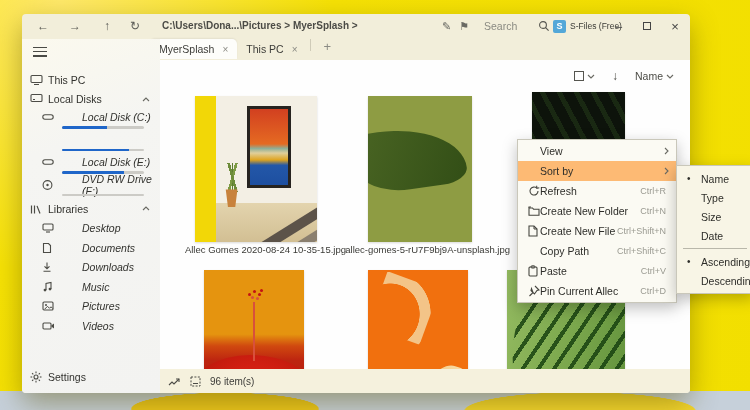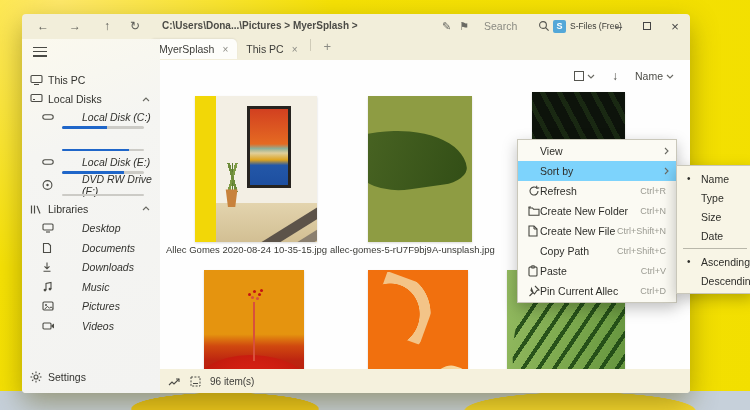--- a/index.html
+++ b/index.html
@@ -66,21 +66,21 @@
 
   
   .content { position:absolute; left:138px; top:46px; width:530px; height:309px; background:#fefefe;
     overflow:hidden; }
   .viewctrls { position:absolute; top:9px; right:16px; display:flex; align-items:center; gap:17px;
     color:#4c4c46; }
   .vc { display:flex; align-items:center; gap:3px; font-size:10.5px; }
   .cbsq { width:10px; height:10px; border:1px solid #55554f; }
 
   .thumb { position:absolute; overflow:hidden; box-shadow:0 1px 2px rgba(0,0,0,.15); }
-  .caption { position:absolute; font-size:9.5px; color:#3a3a36; text-align:left; white-space:nowrap;
+  .caption { position:absolute; font-size:9.5px; color:#3a3a36; text-align:right; white-space:nowrap;
     overflow:hidden; }
 
   
   .t-wall { background:linear-gradient(90deg,#f2d707 0 17%, #f3efe4 17% 100%); }
   .t-wall .shelf { position:absolute; left:17%; right:0; bottom:0; height:27%;
     background:linear-gradient(180deg,#e3d4ae,#d2bf93); }
   .t-wall .poster { position:absolute; left:43%; top:7%; width:36%; height:56%;
     border:3px solid #26231f; background:linear-gradient(180deg,#d24020 0%, #e56a22 46%,
       #8fae96 52%, #e0cf9a 58%, #dfa41f 67%, #2357a8 74%, #1d4fa0 100%); }
   .t-wall .pot { position:absolute; left:24%; top:64%; width:12%; height:12%;
@@ -131,21 +131,21 @@
   .statusbar { position:absolute; left:138px; bottom:0; width:530px; height:24px;
     background:#f5f1dd; border-radius:0 0 4px 0; display:flex; align-items:center; gap:9px;
     padding-left:8px; color:#4c4c46; }
   .statusbar .cnt { font-size:10px; color:#3c3c38; }
 
   
   .ctxmenu { position:absolute; left:495px; top:125px; width:160px; background:#fbfaf3;
     border:1px solid #c9c7ba; box-shadow:0 5px 14px rgba(0,0,0,.25); padding:1px 0; z-index:20; }
   .mrow { position:relative; height:20px; display:flex; align-items:center; padding-left:22px;
     font-size:10.5px; color:#2e2e2a; }
-  .mrow.hl { background:#7dd3fc; }
+  .mrow.hl { background:#fdba74; }
   .mrow .mic { position:absolute; left:10px; top:50%; transform:translateY(-50%); display:flex; color:#45453f; }
   .mrow .sc { position:absolute; right:10px; font-size:9px; color:#9b9b92; }
   .mrow .sub { position:absolute; right:7px; display:flex; color:#6a6a63; }
 
   .submenu { position:absolute; left:654px; top:151px; width:78px; background:#f8f5e6;
     border:1px solid #c9c7ba; box-shadow:0 5px 14px rgba(0,0,0,.25); padding:3px 0; z-index:21; }
   .smrow { position:relative; height:19px; display:flex; align-items:center; padding-left:24px;
     font-size:10.5px; color:#2e2e2a; }
   .smrow .dot { position:absolute; left:10px; font-size:10px; color:#2e2e2a; }
   .smsep { height:1px; background:#b9b7aa; margin:3px 6px; }

